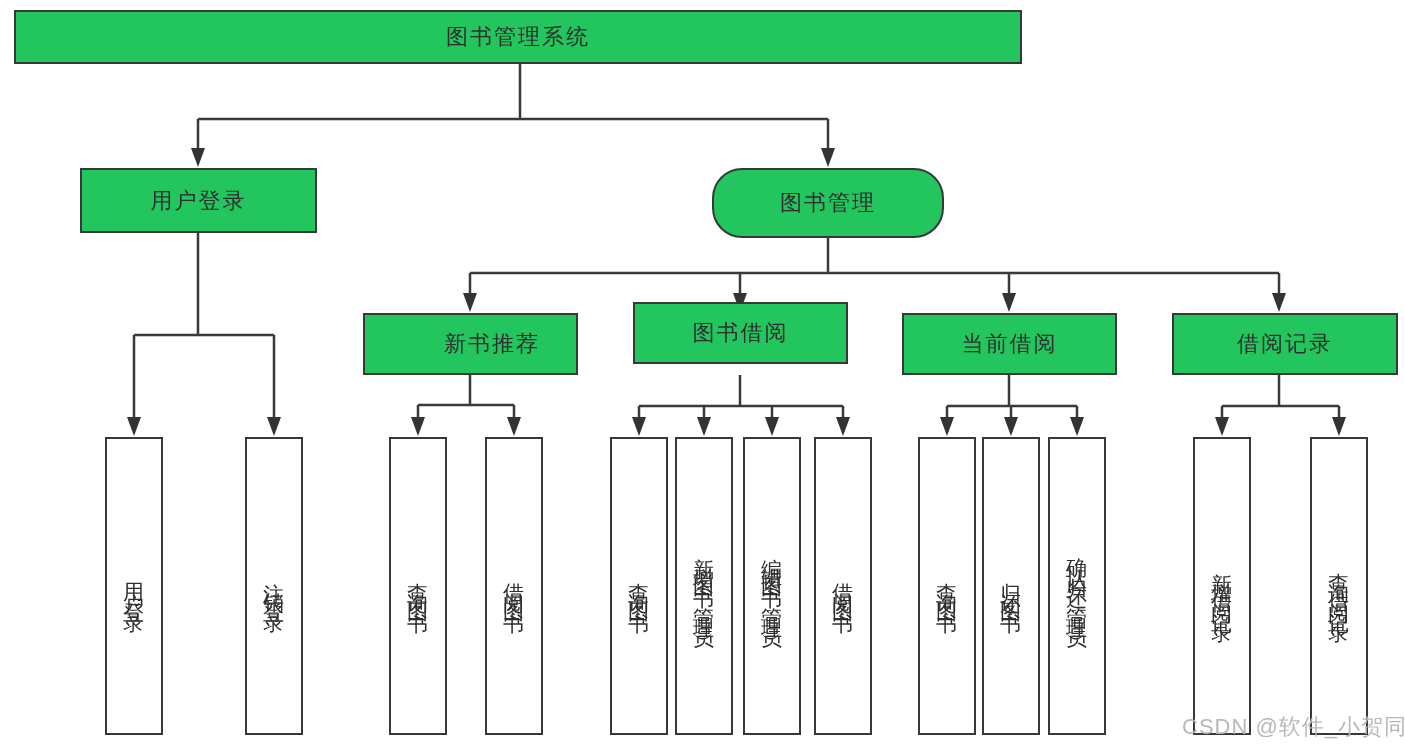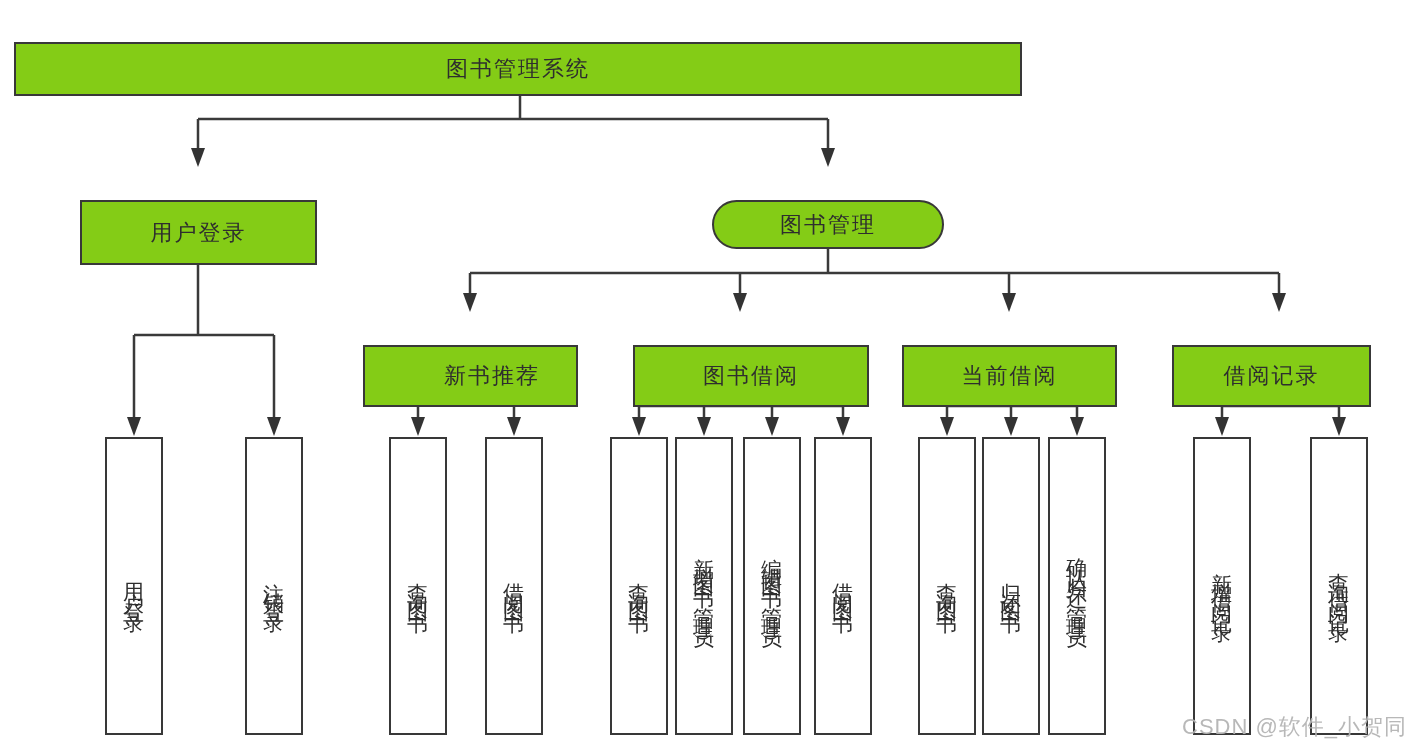--- a/index.html
+++ b/index.html
@@ -21,36 +21,35 @@
   .wires path {
     fill: none;
     stroke: #3a3a3a;
     stroke-width: 2.5;
   }
   .wires polygon { fill: #333333; stroke: none; }
   .box {
     position: absolute;
     box-sizing: border-box;
     border: 2.5px solid #383838;
-    background: #84cc16;
+    background: #22c55e;
     display: flex;
     align-items: center;
     justify-content: center;
     font-size: 22px;
     letter-spacing: 2px;
     z-index: 2;
-    margin-top: 32px;
   }
   .root { left: 14px;  top: 10px;  width: 1008px; height: 54px; }
   .b0   { left: 80px;  top: 168px; width: 237px;  height: 65px; }
-  .b1   { left: 712px; top: 168px; width: 232px;  height: 49px; border-radius: 30px; }
+  .b1   { left: 712px; top: 168px; width: 232px;  height: 70px; border-radius: 30px; }
   .c0   { left: 363px; top: 313px; width: 215px;  height: 62px; padding-left: 43px; }
-  .c1   { left: 633px; top: 313px; width: 236px;  height: 62px; }
+  .c1   { left: 633px; top: 302px; width: 215px;  height: 62px; }
   .c2   { left: 902px; top: 313px; width: 215px;  height: 62px; text-align: right; }
-  .c3   { left: 1172px;top: 313px; width: 199px;  height: 62px; }
+  .c3   { left: 1172px;top: 313px; width: 226px;  height: 62px; }
   .leaf {
     position: absolute;
     top: 437px;
     height: 298px;
     width: 58px;
     box-sizing: border-box;
     border: 2.5px solid #383838;
     background: #ffffff;
     display: flex;
     align-items: center;

